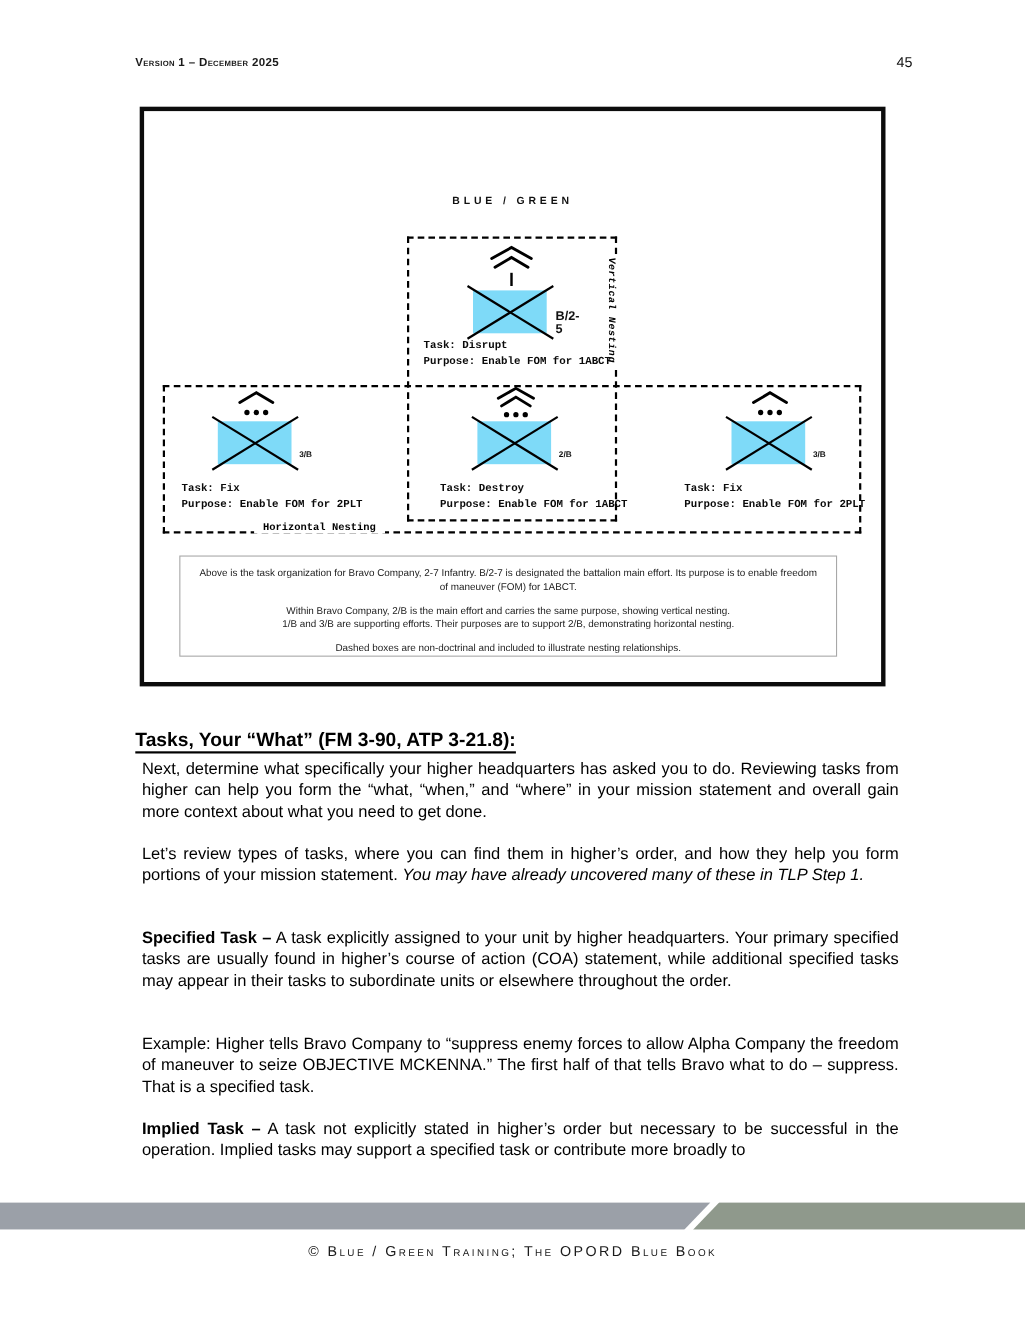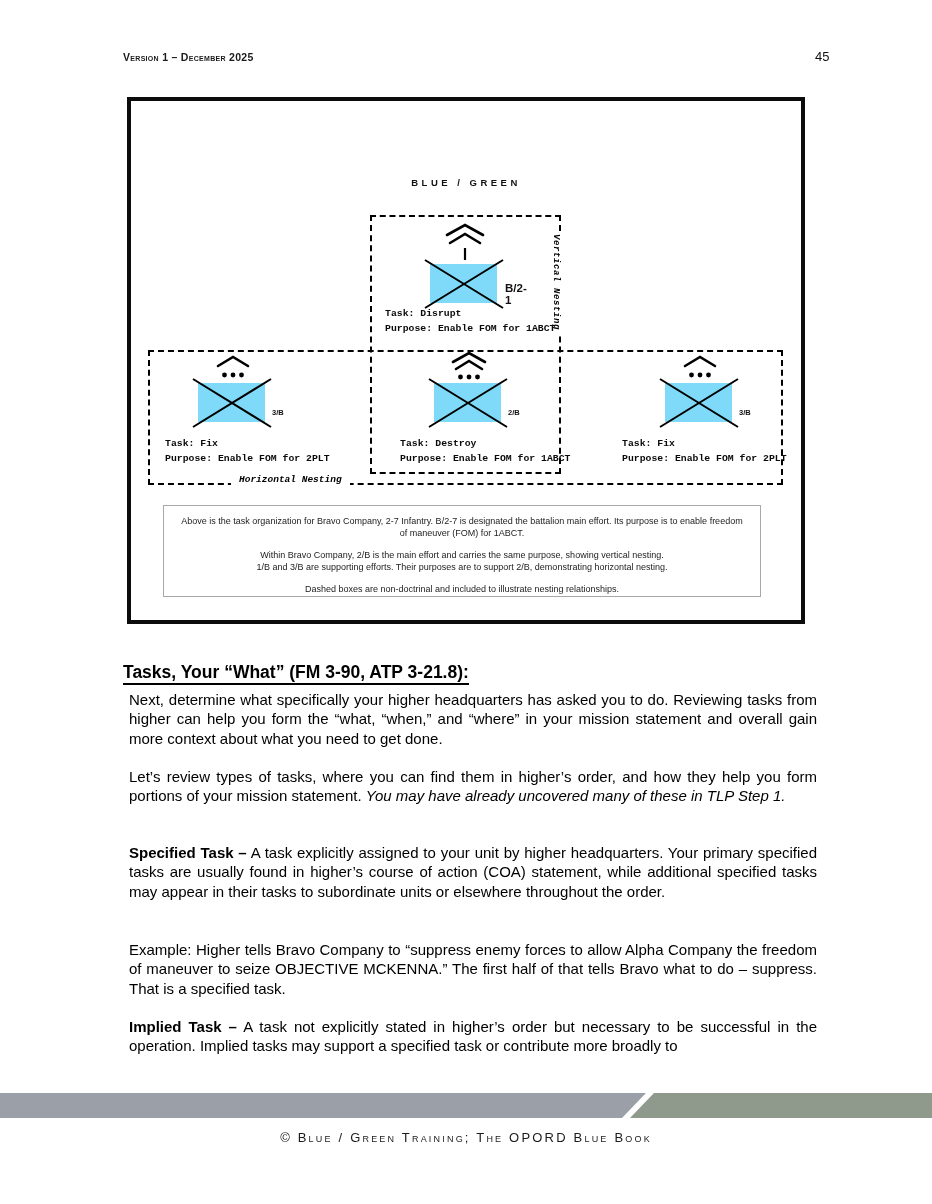--- a/index.html
+++ b/index.html
@@ -20,21 +20,21 @@
   .banner span{color:#fff;font-size:30px;font-weight:700;letter-spacing:.5px;}
   .subtitle{position:absolute;left:0;top:76px;width:100%;text-align:center;
             font-size:9.5px;font-weight:700;letter-spacing:3.5px;color:#111;}
 
   .dashv{position:absolute;left:239px;top:114px;width:187px;height:255px;border:2px dashed #000;}
   .dashh{position:absolute;left:17px;top:249px;width:631px;height:131px;border:2px dashed #000;}
   .vlabel{position:absolute;left:419px;top:130px;writing-mode:vertical-rl;background:#fff;
           font-family:"Liberation Mono", monospace;font-style:italic;font-weight:700;
           font-size:9px;letter-spacing:.6px;padding:3px 1px;}
   .hlabel{position:absolute;left:100px;top:373px;background:#fff;padding:0 8px;
-          font-family:"Liberation Mono", monospace;font-style:italic;font-weight:700;font-size:9.5px;}
+          font-family:"Liberation Mono", monospace;font-weight:700;font-size:9.5px;}
 
   .ugroup{position:absolute;left:0;top:0;}
   svg.ech{position:absolute;overflow:visible;}
   .ech polyline{fill:none;stroke:#000;stroke-width:2.6;stroke-linecap:round;}
   .ech line{stroke:#000;stroke-width:2.2;}
   .ech circle{fill:#000;stroke:none;}
   svg.ubox{position:absolute;overflow:visible;}
   .ubox rect{fill:var(--unit-fill,#7EDAF8);stroke:none;}
   .ubox line{stroke:#000;stroke-width:2;}
   .ulabel{position:absolute;font-weight:700;font-size:7.5px;color:#111;}
@@ -81,21 +81,21 @@
     <svg class="ech" style="left:312px;top:121px" width="44" height="40" viewBox="0 0 44 40">
       <polyline points="4,13 22,3 40,13"></polyline>
       <polyline points="7,21 22,12 37,21"></polyline>
       <line x1="22" y1="26" x2="22" y2="38"></line>
     </svg>
     <svg class="ubox" style="left:291px;top:156px" width="84" height="54" viewBox="0 0 84 54">
       <rect x="8" y="7" width="67" height="39"></rect>
       <line x1="3" y1="3" x2="81" y2="51"></line>
       <line x1="81" y1="3" x2="3" y2="51"></line>
     </svg>
-    <div class="ulabel big" style="left:374px;top:181px">B/2-1</div>
+    <div class="ulabel big" style="left:374px;top:181px">B/2-5</div>
     <div class="utask" style="left:254px;top:207px">Task: Disrupt</div>
     <div class="utask" style="left:254px;top:222px">Purpose: Enable FOM for 1ABCT</div>
   </div>
 
   <div class="ugroup">
     <svg class="ech" style="left:80px;top:253px" width="44" height="28" viewBox="0 0 44 28">
       <polyline points="7,12 22,3 37,12"></polyline>
       <circle cx="13.5" cy="21" r="2.4"></circle>
       <circle cx="22" cy="21" r="2.4"></circle>
       <circle cx="30.5" cy="21" r="2.4"></circle>

